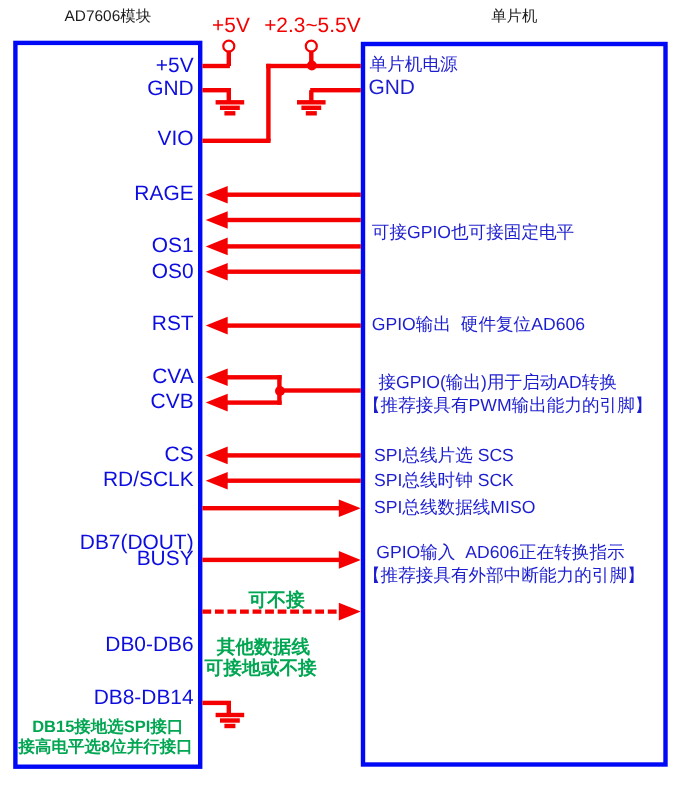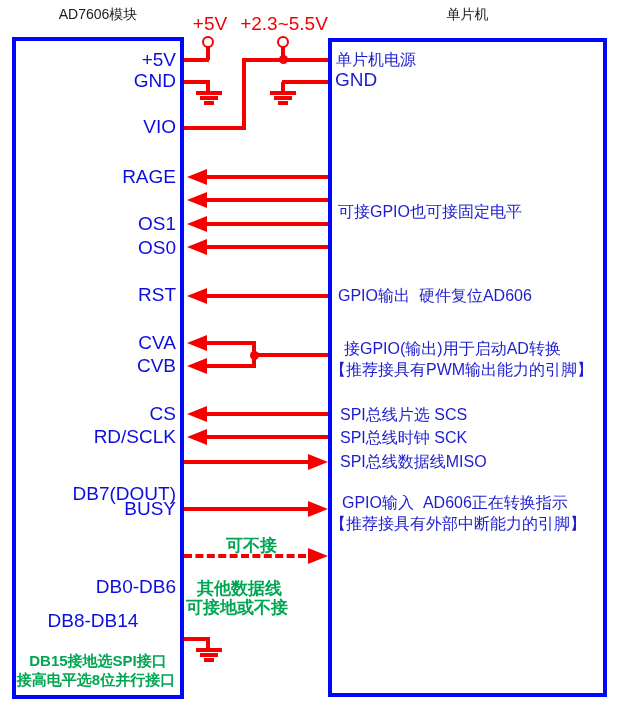--- a/index.html
+++ b/index.html
@@ -73,21 +73,21 @@
   <div class="pin" style="top:214px;">OS1</div>
   <div class="pin" style="top:238px;">OS0</div>
   <div class="pin" style="top:285px;">RST</div>
   <div class="pin" style="top:333px;">CVA</div>
   <div class="pin" style="top:356px;">CVB</div>
   <div class="pin" style="top:404px;">CS</div>
   <div class="pin" style="top:427px;">RD/SCLK</div>
   <div class="pin" style="top:464px;margin-top:20px;">DB7(DOUT)</div>
   <div class="pin" style="top:499px;">BUSY</div>
   <div class="pin" style="top:577px;">DB0-DB6</div>
-  <div class="pin" style="top:611px;text-align:center;">DB8-DB14</div>
+  <div class="pin" style="top:625px;">DB8-DB14</div>
 
   <div class="mcu-label" style="left:336px;top:50px;">单片机电源</div>
   <div class="mcu-label latin" style="left:335px;top:70px;">GND</div>
   <div class="mcu-label" style="left:338px;top:202px;">可接GPIO也可接固定电平</div>
   <div class="mcu-label" style="left:338px;top:286px;">GPIO输出  硬件复位AD606</div>
   <div class="mcu-label" style="left:344px;top:339px;">接GPIO(输出)用于启动AD转换</div>
   <div class="mcu-label" style="left:330px;top:360px;">【推荐接具有PWM输出能力的引脚】</div>
   <div class="mcu-label" style="left:340px;top:405px;">SPI总线片选 SCS</div>
   <div class="mcu-label" style="left:340px;top:428px;">SPI总线时钟 SCK</div>
   <div class="mcu-label" style="left:340px;top:452px;">SPI总线数据线MISO</div>

